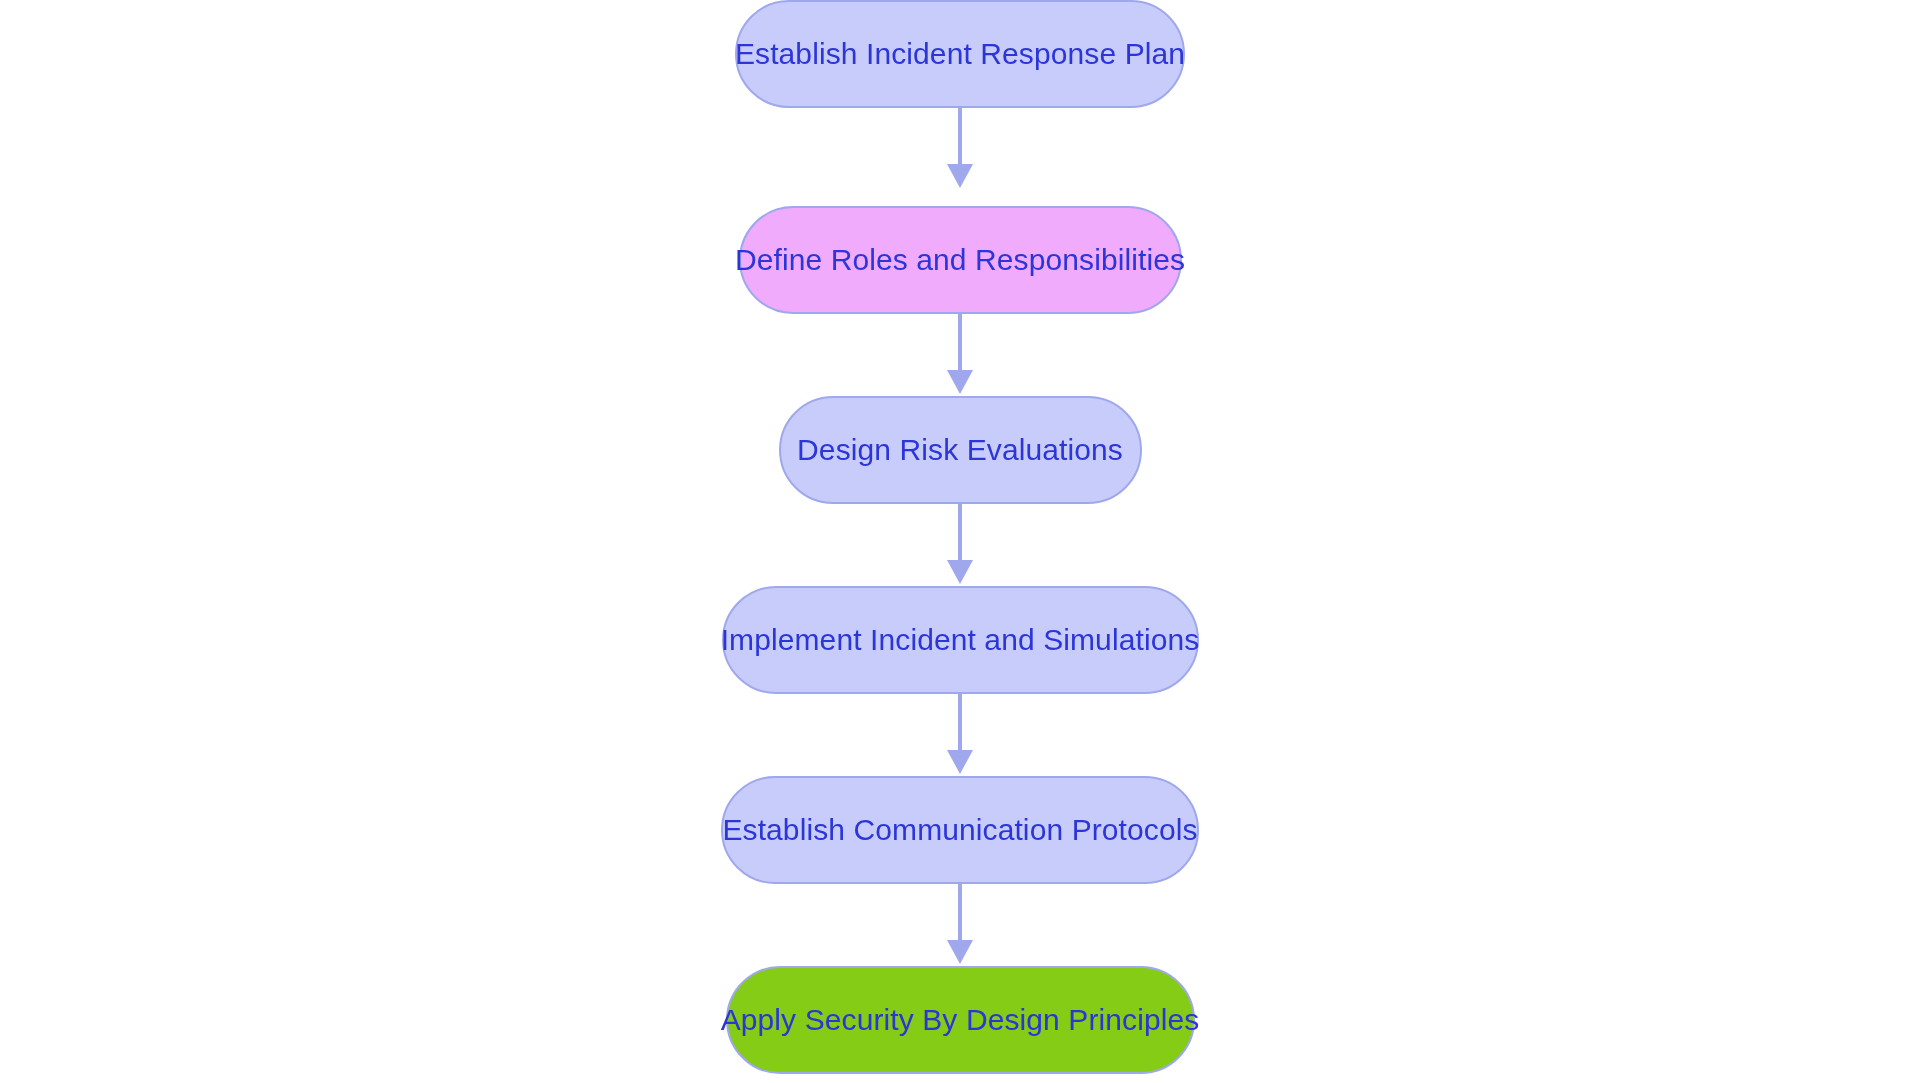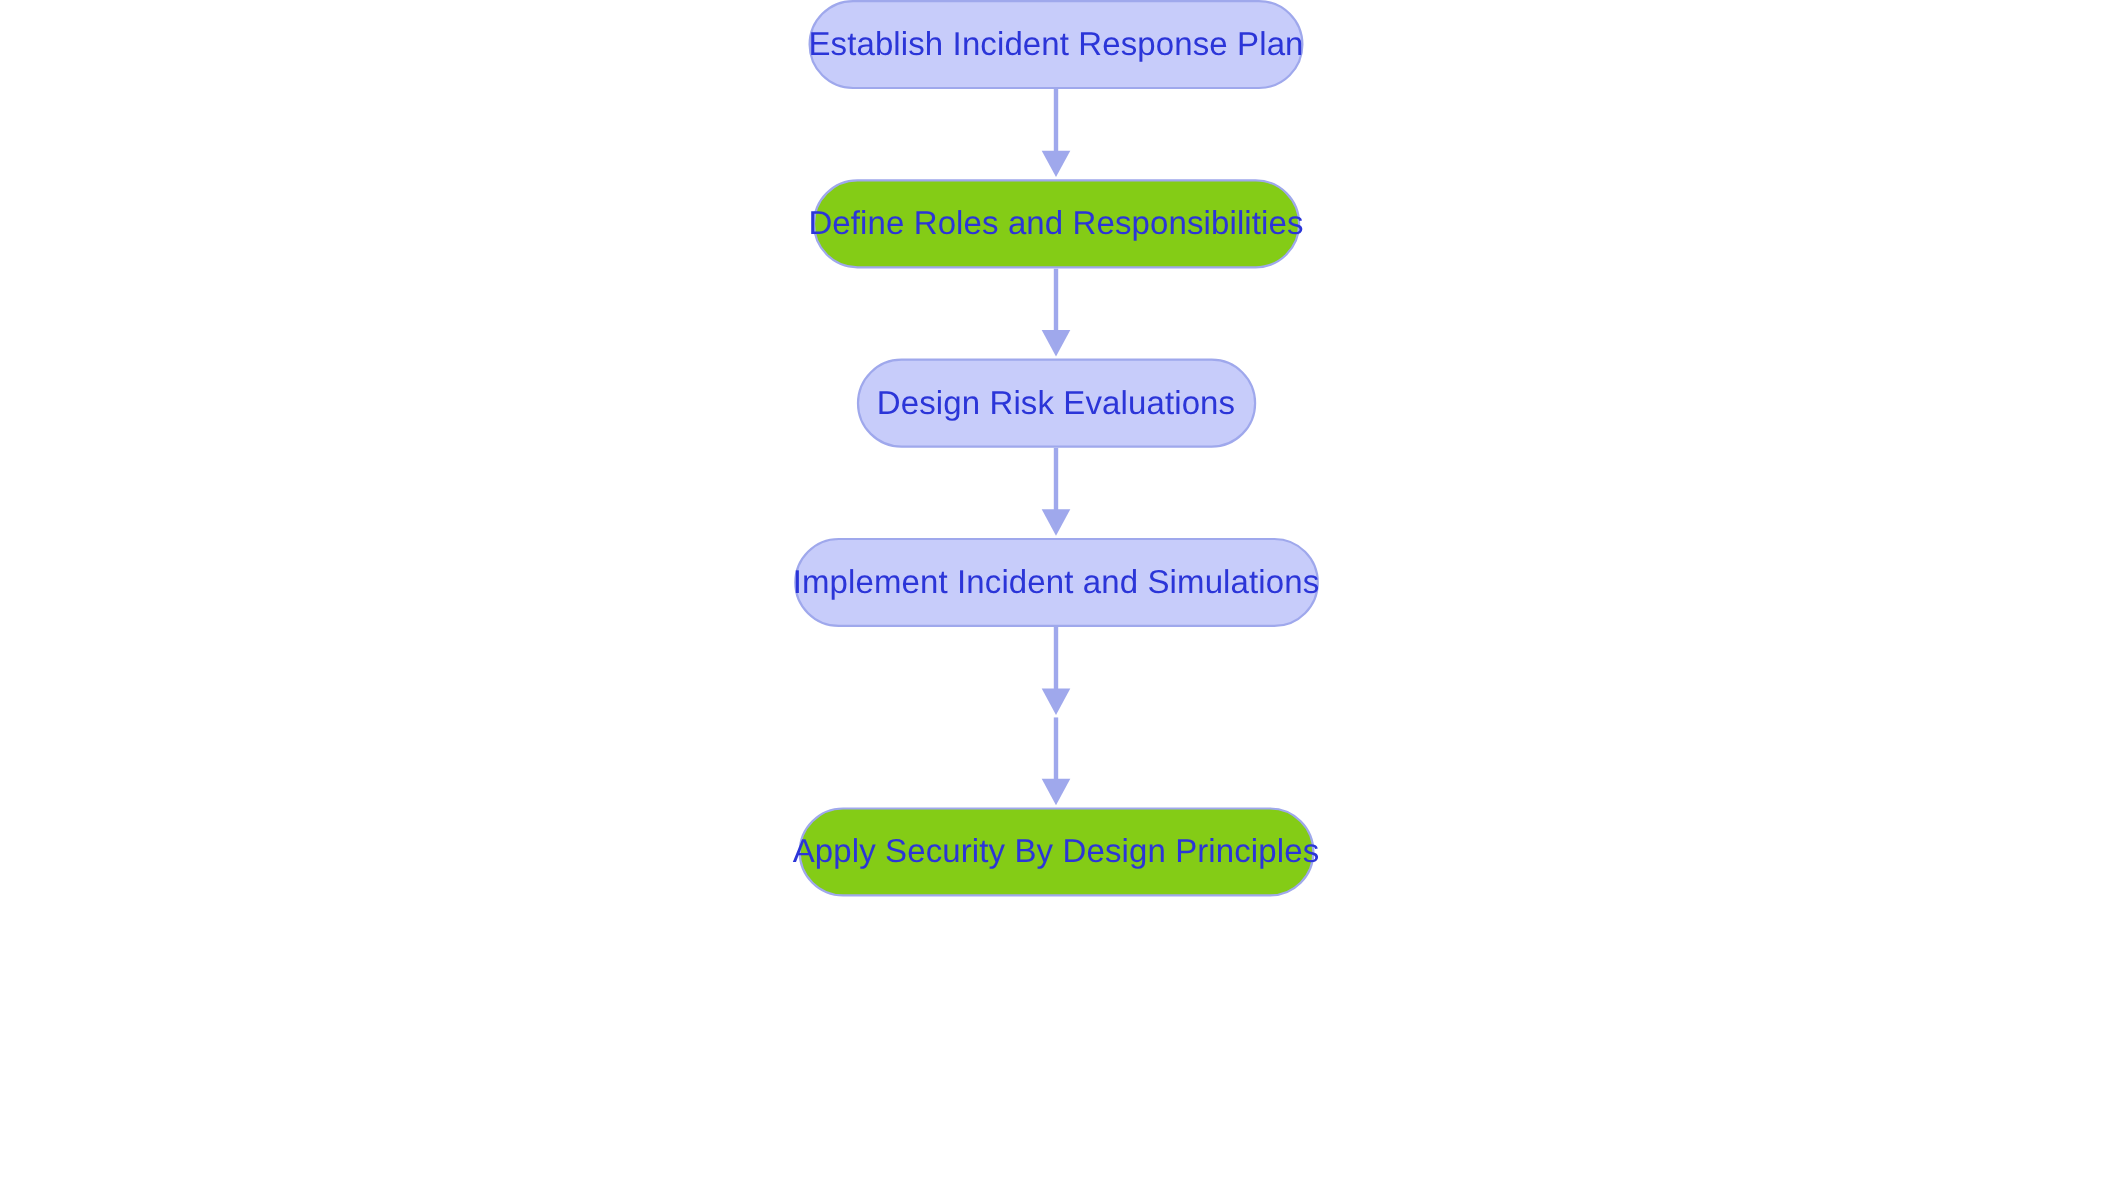--- a/index.html
+++ b/index.html
@@ -30,21 +30,21 @@
     height: 1083px;
     display: flex;
     flex-direction: column;
     align-items: center;
     justify-content: flex-start;
   }
 
   .flow-node {
     position: relative;
     box-sizing: border-box;
-    height: 81px;
+    height: 108px;
     border-radius: 54px;
     background: #c7ccfa;
     border: 2px solid #9fa8ec;
     display: flex;
     align-items: center;
     justify-content: center;
     flex: none;
   }
 
   .flow-node-label {
@@ -81,21 +81,21 @@
       <span class="flow-node-label" style="color: rgb(43, 53, 216);">Establish Incident Response Plan</span>
     </div>
 
     <div class="flow-connector">
       <svg viewBox="0 0 82 82" xmlns="http://www.w3.org/2000/svg" aria-hidden="true">
         <line x1="41" y1="0" x2="41" y2="58" stroke="#9fa8ec" stroke-width="4"></line>
         <polygon points="41,80 28,56 54,56" fill="#9fa8ec"></polygon>
       </svg>
     </div>
 
-    <div class="flow-node" style="width: 443px; background: #84cc16; border-color: rgb(159, 168, 236);">
+    <div class="flow-node" style="width: 443px; background: #f0abfc; border-color: rgb(159, 168, 236); margin-top: 16px;">
       <span class="flow-node-label" style="color: rgb(43, 53, 216);">Define Roles and Responsibilities</span>
     </div>
 
     <div class="flow-connector">
       <svg viewBox="0 0 82 82" xmlns="http://www.w3.org/2000/svg" aria-hidden="true">
         <line x1="41" y1="0" x2="41" y2="58" stroke="#9fa8ec" stroke-width="4"></line>
         <polygon points="41,80 28,56 54,56" fill="#9fa8ec"></polygon>
       </svg>
     </div>
 
@@ -114,20 +114,23 @@
       <span class="flow-node-label" style="color: rgb(43, 53, 216);">Implement Incident and Simulations</span>
     </div>
 
     <div class="flow-connector">
       <svg viewBox="0 0 82 82" xmlns="http://www.w3.org/2000/svg" aria-hidden="true">
         <line x1="41" y1="0" x2="41" y2="58" stroke="#9fa8ec" stroke-width="4"></line>
         <polygon points="41,80 28,56 54,56" fill="#9fa8ec"></polygon>
       </svg>
     </div>
 
+    <div class="flow-node" style="width: 478px; background: rgb(199, 204, 250); border-color: rgb(159, 168, 236);">
+      <span class="flow-node-label" style="color: rgb(43, 53, 216);">Establish Communication Protocols</span>
+    </div>
 
     <div class="flow-connector">
       <svg viewBox="0 0 82 82" xmlns="http://www.w3.org/2000/svg" aria-hidden="true">
         <line x1="41" y1="0" x2="41" y2="58" stroke="#9fa8ec" stroke-width="4"></line>
         <polygon points="41,80 28,56 54,56" fill="#9fa8ec"></polygon>
       </svg>
     </div>
 
     <div class="flow-node" style="width: 469px; background: #84cc16; border-color: rgb(159, 168, 236);">
       <span class="flow-node-label" style="color: rgb(43, 53, 216);">Apply Security By Design Principles</span>

